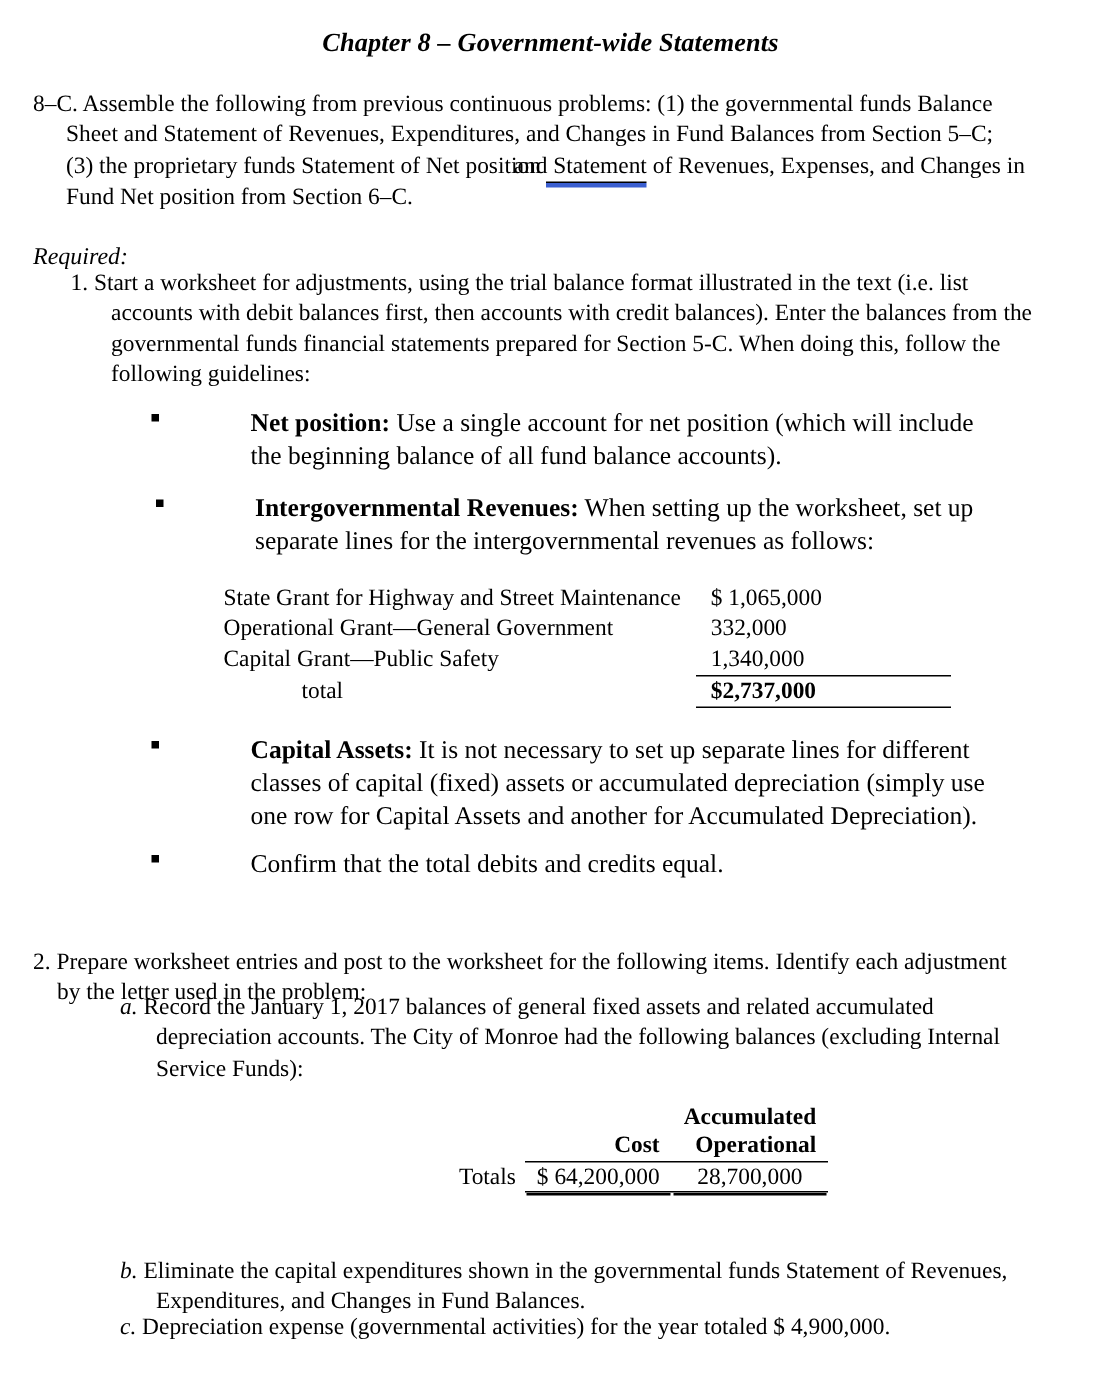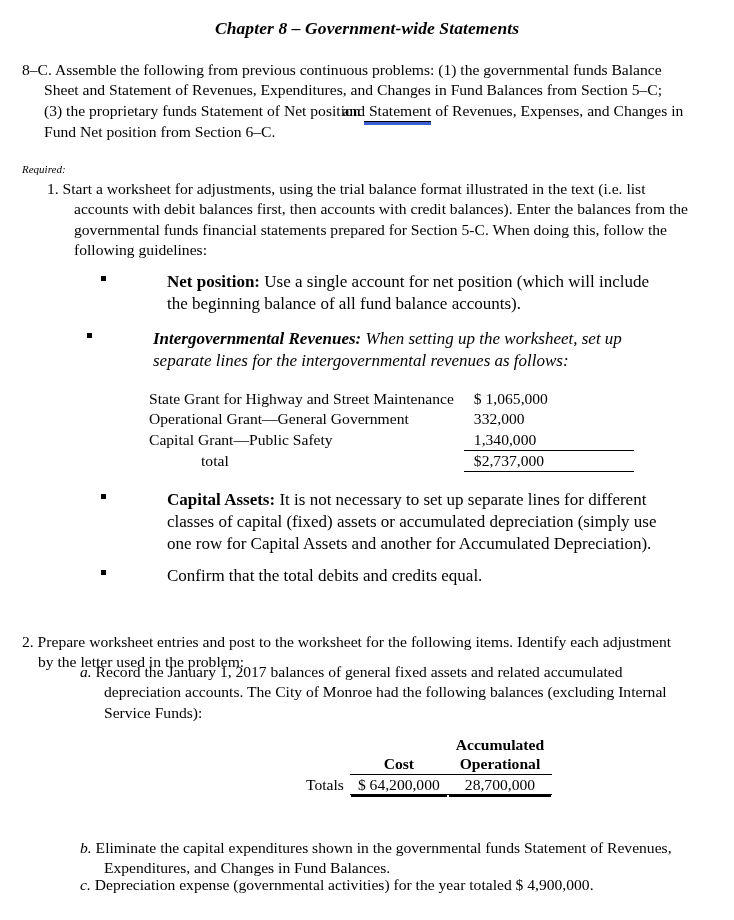--- a/index.html
+++ b/index.html
@@ -44,21 +44,21 @@
     width: 640px;
     text-indent: -22px;
     padding-left: 22px;
   }
 
   
   .required-label {
     position: absolute;
     left: 22px;
     top: 162px;
-    font-size: 11px;
+    font-size: 16px;
     font-style: italic;
     line-height: 1.30;
   }
 
   
   .item-1 {
     position: absolute;
     left: 47px;
     top: 179px;
     width: 616px;
@@ -81,21 +81,21 @@
   }
   .bullet-text {
     display: block;
     margin-left: 66px;
     font-size: 17px;
     line-height: 1.30;
   }
   .bullet-text b { font-weight: bold; }
 
   .b-netpos   { left: 101px; top: 271px; width: 560px; }
-  .b-intergov { left: 87px; top: 328px; width: 560px; font-style: italic; }
+  .b-intergov { left: 104px; top: 328px; width: 560px; }
   .b-capasset { left: 101px; top: 489px; width: 560px; }
   .b-confirm  { left: 101px; top: 565px; width: 560px; }
 
   
   .grant-table {
     position: absolute;
     left: 149px;
     top: 389px;
     border-collapse: collapse;
     font-size: 15.6px;
@@ -110,20 +110,21 @@
   .grant-table td.amt {
     text-align: left;
     width: 160px;
     padding-left: 10px;
   }
   .grant-table tr.rule-above td.amt {
     border-top: 1.6px solid #000;
   }
   .grant-table tr.rule-below td.amt {
     border-bottom: 1.6px solid #000;
+    font-weight: bold;
   }
   .grant-table td.lbl.indent { padding-left: 52px; }
 
   
   .item-2 {
     position: absolute;
     left: 22px;
     top: 632px;
     width: 640px;
     text-indent: -16px;
@@ -161,20 +162,21 @@
     text-align: right;
     padding-right: 6px;
     font-weight: normal;
   }
   .cost-table td.hdr {
     font-weight: bold;
     padding: 0 8px;
   }
   .cost-table tr.hdr-row td.hdr {
     border-bottom: 1.6px solid #000;
+    text-align: right;
   }
   .cost-table td.val {
     padding: 0 8px;
     border-bottom: 1.6px solid #000;
   }
   .cost-table tr.dbl td.val {
     box-shadow: 0 3px 0 -1px #000;
   }
 
   

